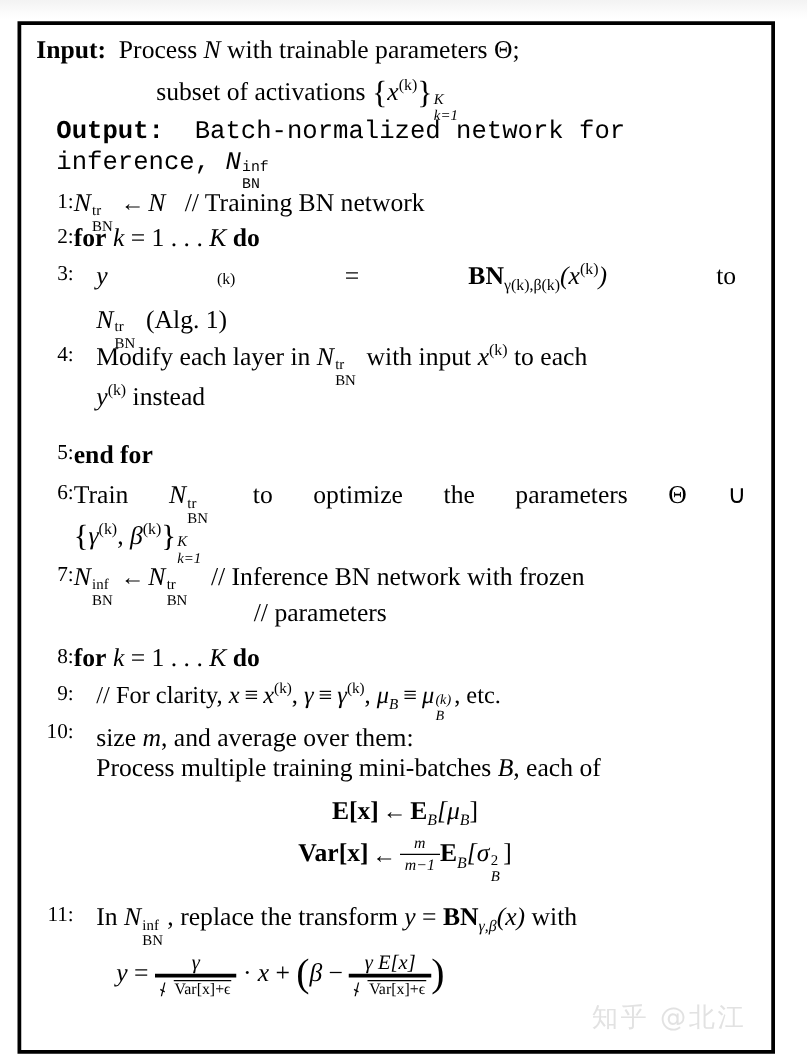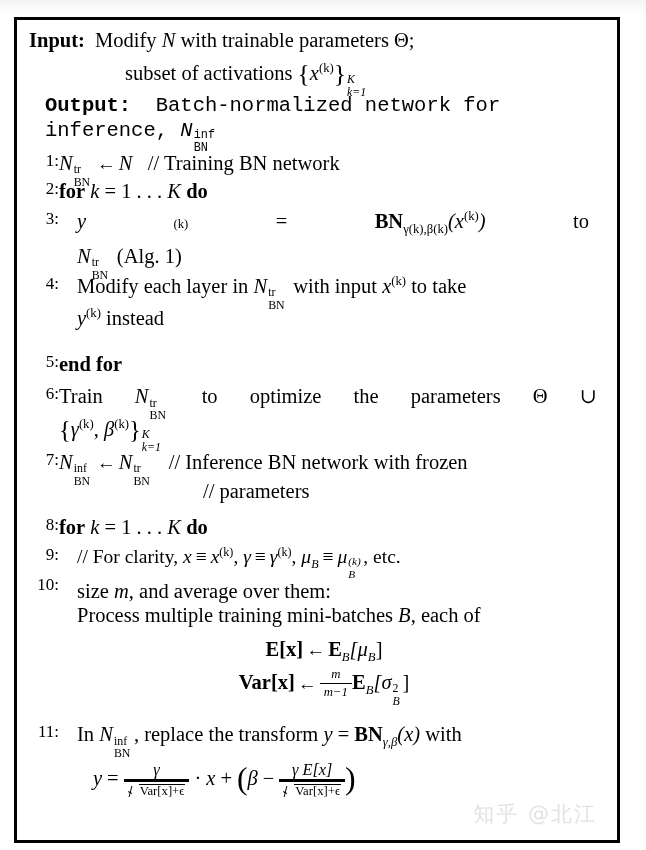--- a/index.html
+++ b/index.html
@@ -172,20 +172,21 @@
   }
 
   .bigparen { font-size: 1.55em; font-style: normal; position: relative; top: 4px; }
 
   .centered { text-align: center; }
 
   .justify-row {
     display: flex;
     justify-content: space-between;
     align-items: center;
+    font-family: Liberation Serif, serif;
   }
 
   .watermark {
     position: absolute;
     right: 20px;
     bottom: 12px;
     font-size: 21px;
     color: #e2e2e2;
     font-family: "DejaVu Sans", sans-serif;
     letter-spacing: 2px;
@@ -196,21 +197,21 @@
 <body>
 
 <div id="page">
 
   <div class="top-strip"></div>
 
   <div class="algo-box">
   <div class="inner">
 
     <div class="ln t20" style="margin-left:4px;">
-      <span class="kw">Input:</span><span>&nbsp;&nbsp;</span><span>Modify </span><span class="it">N</span><span> with trainable parameters </span><span>Θ</span><span>;</span>
+      <span class="kw">Input:</span><span>&nbsp;&nbsp;</span><span>Process </span><span class="it">N</span><span> with trainable parameters </span><span>Θ</span><span>;</span>
     </div>
 
     <div class="ln t20" style="margin-left:100px; margin-top:5px;">
       <span>subset of activations </span><span style="font-size:1.25em;position:relative;top:2px;">{</span><span class="it">x</span><sup>(k)</sup><span style="font-size:1.25em;position:relative;top:2px;">}</span><span class="stackscript kset"><span class="sup">K</span><span class="sub">k=1</span></span>
     </div>
 
     <div class="ln t20" style="margin-left:20px; margin-top:7px;font-family:Liberation Mono, monospace;">
       <span class="kw">Output:</span><span>&nbsp;&nbsp;</span><span>Batch-normalized network for inference, </span><span class="nbn wide"><span>N</span><span class="sc"><span class="sup">inf</span><span class="sub">BN</span></span></span>
     </div>
 
@@ -237,21 +238,21 @@
         </span>
         <span style="display:block; padding-left:18px; margin-top:10px;">
           <span class="nbn wide"><span class="it">N</span><span class="sc"><span class="sup">tr</span><span class="sub">BN</span></span></span><span> (Alg. 1)</span>
         </span>
       </span>
     </div>
 
     <div class="ln t20" style="margin-top:6px;">
       <span class="num">4:</span><span class="body" style="width:530px;">
         <span style="display:block; padding-left:18px;">
-          <span>Modify each layer in </span><span class="nbn wide"><span class="it">N</span><span class="sc"><span class="sup">tr</span><span class="sub">BN</span></span></span><span> with input </span><span class="it">x</span><sup>(k)</sup><span> to take</span>
+          <span>Modify each layer in </span><span class="nbn wide"><span class="it">N</span><span class="sc"><span class="sup">tr</span><span class="sub">BN</span></span></span><span> with input </span><span class="it">x</span><sup>(k)</sup><span> to each</span>
         </span>
         <span style="display:block; padding-left:18px; margin-top:8px;">
           <span class="it">y</span><sup>(k)</sup><span> instead</span>
         </span>
       </span>
     </div>
 
     <div class="ln t20" style="margin-top:22px;">
       <span class="num">5:</span><span class="body kw">end for</span>
     </div>

